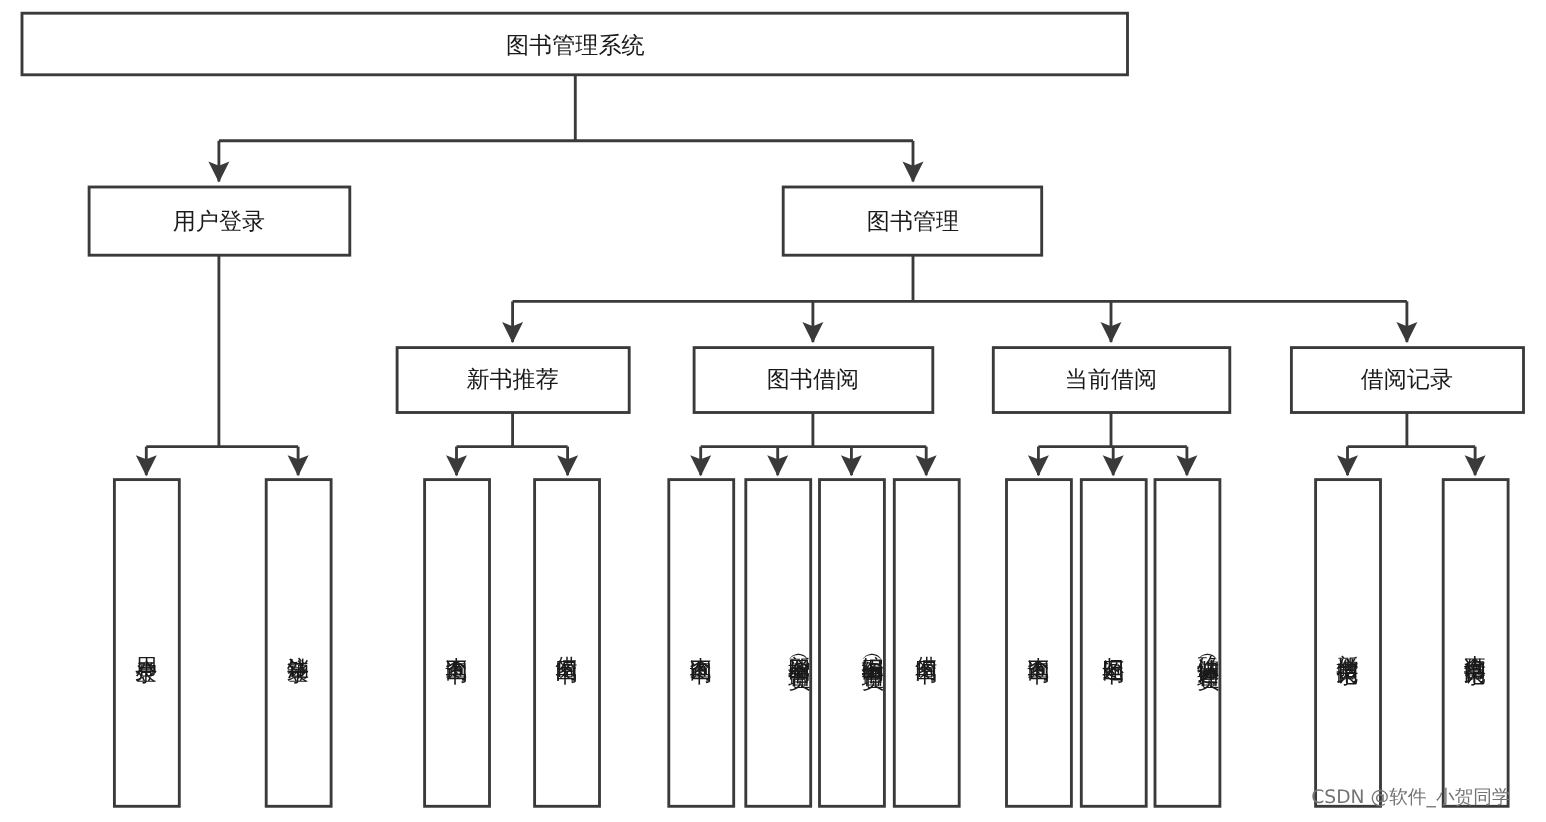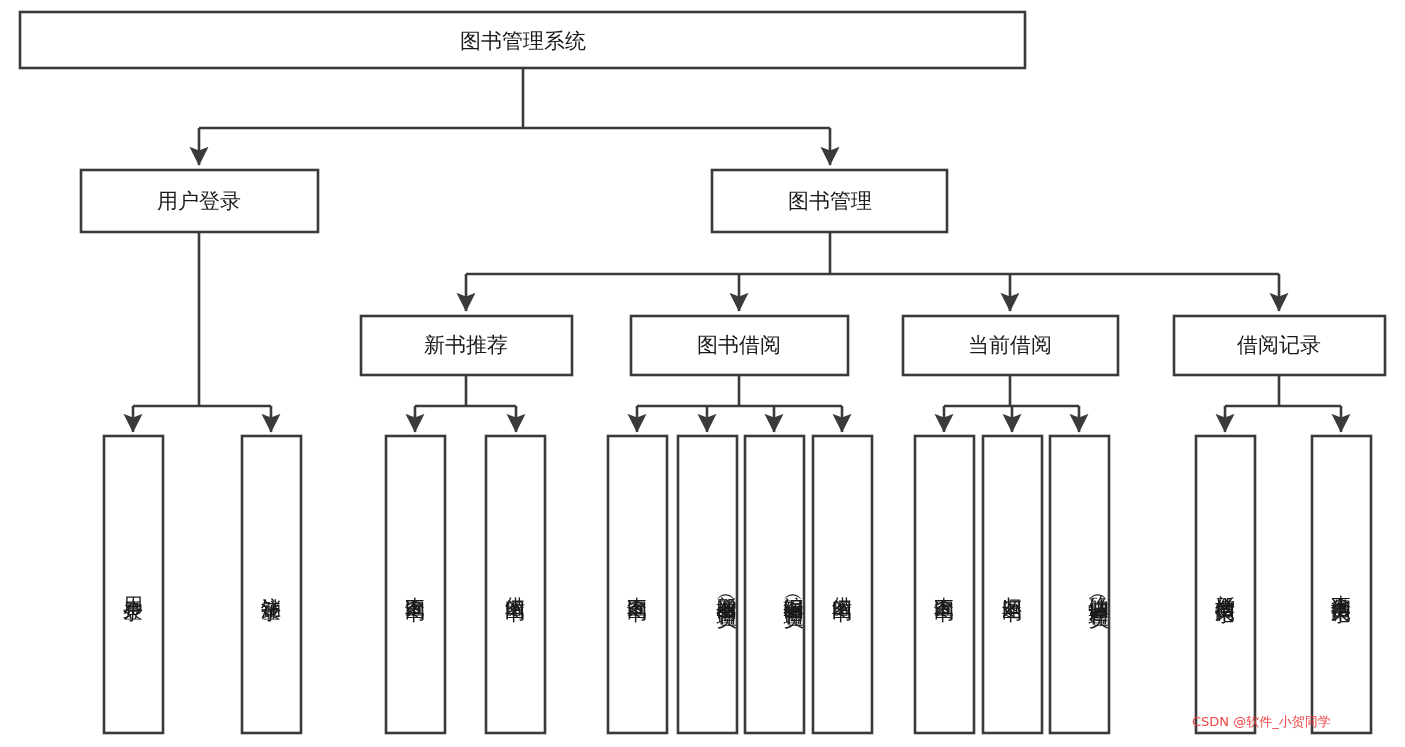--- a/index.html
+++ b/index.html
@@ -59,22 +59,22 @@
     letter-spacing: 2px;
     display: flex;
     align-items: center;
     justify-content: center;
     white-space: nowrap;
     pointer-events: none;
   }
   .watermark {
     position: absolute;
     font-family: "DejaVu Sans", "Liberation Sans", sans-serif;
-    font-size: 13px;
-    color: #ef4444;
+    font-size: 17px;
+    color: #737373;
     white-space: nowrap;
   }
 </style>
 </head>
 <body>
 
 <div id="diagram-root">
 
   <svg class="flow" viewBox="0 0 1405 747" xmlns="http://www.w3.org/2000/svg">
     <defs>

